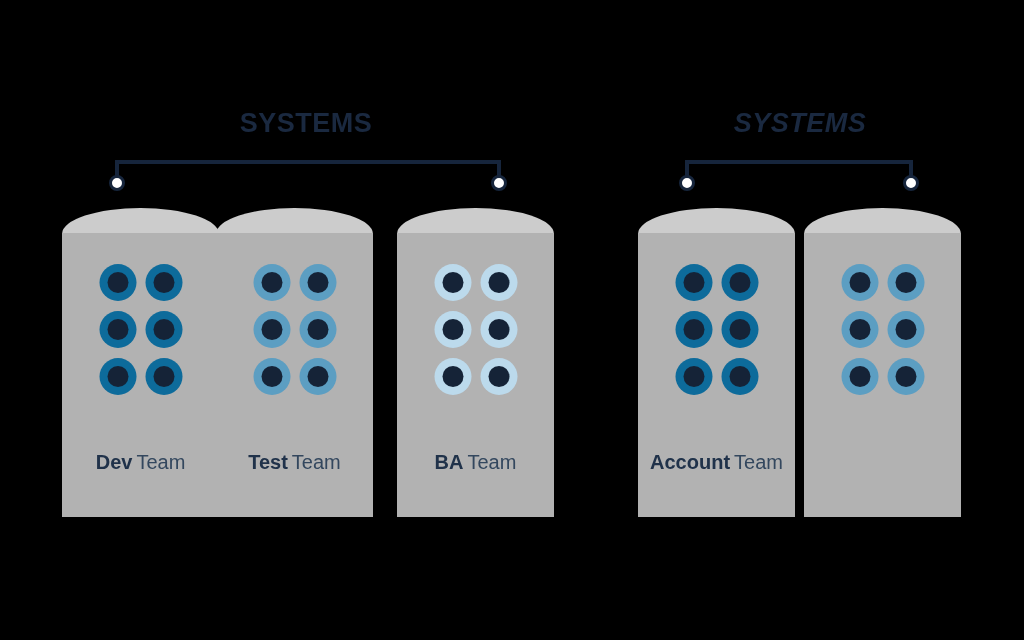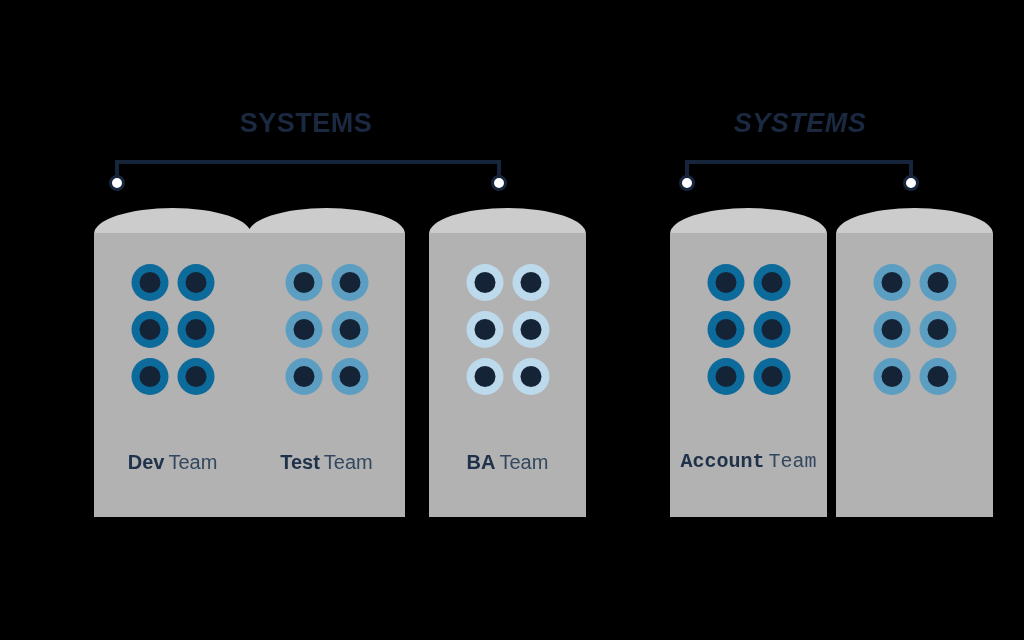--- a/index.html
+++ b/index.html
@@ -51,21 +51,20 @@
   .g0 .node-l { left: 109px; }
   .g0 .node-r { left: 491px; }
   .g1 .node-l { left: 679px; }
   .g1 .node-r { left: 903px; }
 
   .pillar {
     position: absolute;
     top: 208px;
     width: 157px;
     height: 309px;
-    margin-left: 32px;
   }
   .pillar-cap {
     position: absolute;
     top: 0; left: 0; right: 0;
     height: 26px;
     border-radius: 50% 50% 0 0 / 100% 100% 0 0;
     background: var(--cap, #ccc);
   }
   .pillar-body {
     position: absolute;
@@ -203,21 +202,21 @@
         </div>
       </div>
   </section>
 
   <section class="group g1">
     <h2 class="group-title">SYSTEMS</h2>
     <div class="bracket"></div>
     <span class="node node-l"></span>
     <span class="node node-r"></span>
     <div class="columns">
-        <div class="pillar" style="left: 638px; font-family: Liberation Mono, monospace;">
+        <div class="pillar" style="left: 638px;">
           <div class="pillar-cap"></div>
           <div class="pillar-body"></div>
           <div class="members">
             <span class="member" style="background: rgb(13, 107, 155);">
               <span class="member-core"></span>
             </span>
             <span class="member" style="background: rgb(13, 107, 155);">
               <span class="member-core"></span>
             </span>
             <span class="member" style="background: rgb(13, 107, 155);">

